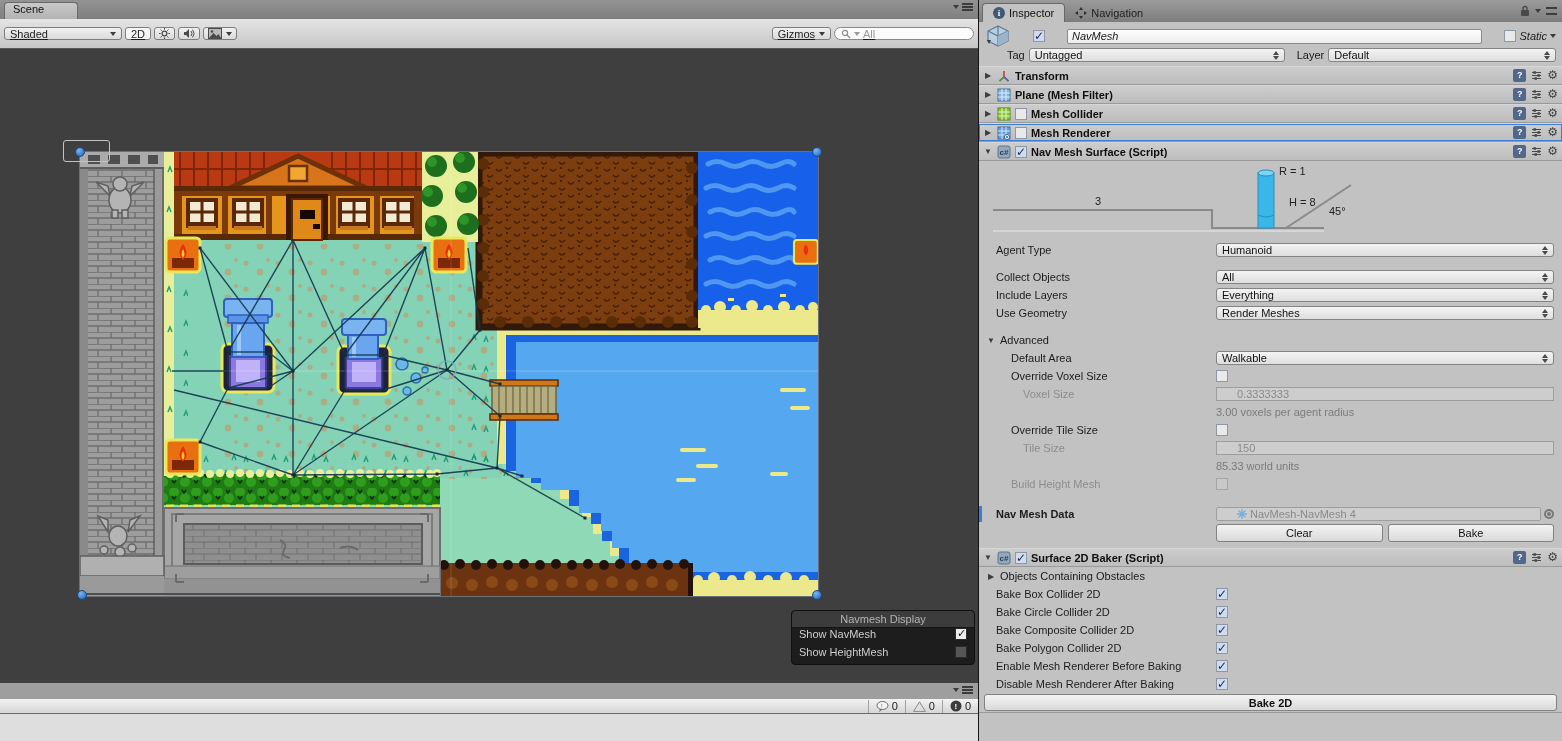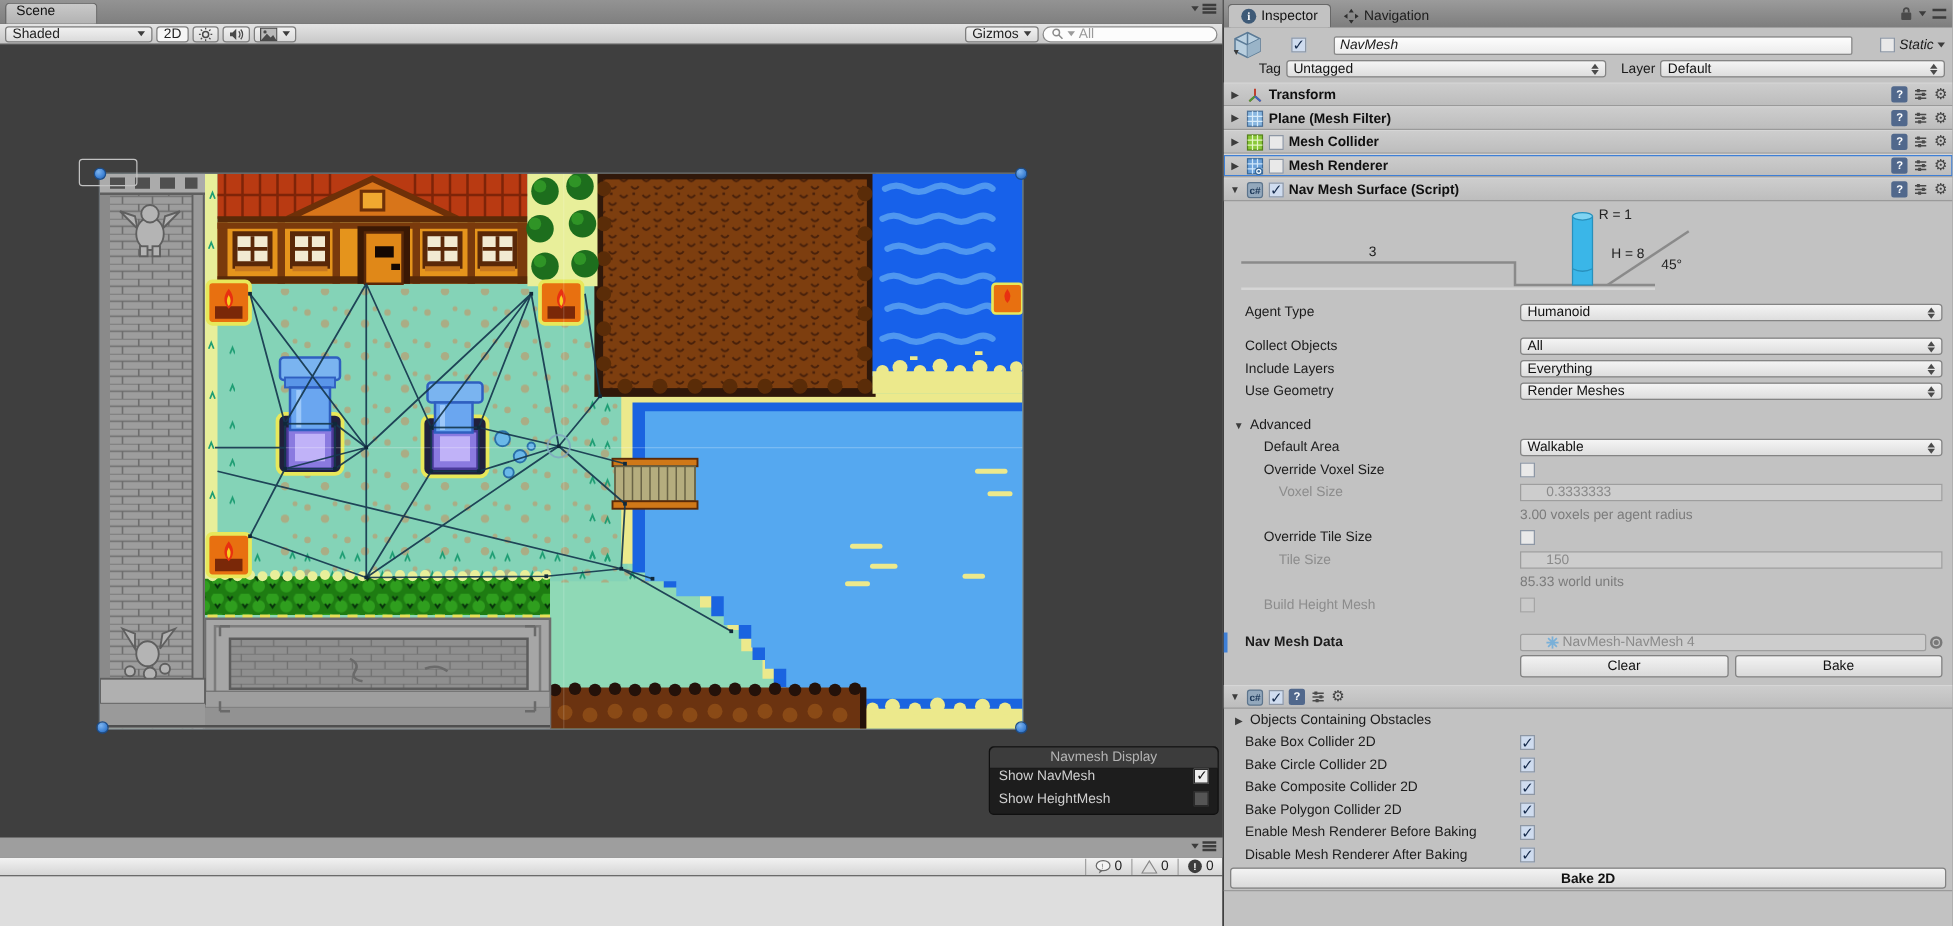--- a/index.html
+++ b/index.html
@@ -9,22 +9,22 @@
   .left { width:978px; height:741px; display:flex; flex-direction:column; background:#3f3f3f; }
   
   .scene-tabbar { height:19px; background:linear-gradient(#939393,#7f7f7f); display:flex; align-items:flex-end; position:relative; flex:none; }
   .tab-scene { height:17px; width:74px; margin-left:4px; background:linear-gradient(#c9c9c9,#b2b2b2);
     border:1px solid #6a6a6a; border-bottom:none; border-radius:4px 4px 0 0; display:flex; padding-left:8px; color:#111; }
   .bar-menu { position:absolute; right:5px; top:3px; display:flex; gap:3px; align-items:center; color:#3c3c3c; font-size:9px; }
   .bar-menu .lines { width:11px; height:8px; border-top:2px solid #3c3c3c; border-bottom:2px solid #3c3c3c; }
   .bar-menu .lines::after{ content:""; display:block; height:2px; background:#3c3c3c; margin-top:1px; }
   .tri-down { width:0; height:0; border-left:3px solid transparent; border-right:3px solid transparent; border-top:4px solid #3c3c3c; }
   
-  .scene-toolbar { height:17px; background:linear-gradient(#e4e4e4,#c7c7c7); border-bottom:1px solid #585858;
-    display:flex; align-items:center; padding:0 4px; gap:3px; flex:none; }
+  .scene-toolbar { height:30px; background:linear-gradient(#e4e4e4,#c7c7c7); border-bottom:1px solid #585858;
+    display:flex; align-items:center; padding:0 4px; gap:3px; flex:none;text-decoration:underline; }
   .tbtn { height:13px; border:1px solid #7e7e7e; background:linear-gradient(#f1f1f1,#dadada);
     border-radius:3px; display:flex; align-items:center; padding:0 5px; gap:4px; color:#222; }
   .tbtn.pressed { background:#f6f6f6; }
   .shaded-dd { width:118px; justify-content:space-between; }
   .icon-btn { padding:0 4px; }
   .spacer { flex:1; }
   .search-pill { width:140px; height:13px; background:#fcfcfc; border:1px solid #8a8a8a; border-radius:8px;
     display:flex; align-items:center; padding:0 6px; gap:3px; color:#9a9a9a; }
   
   .viewport { height:634px; position:relative; background:#3f3f3f; overflow:hidden; flex:none; }
@@ -893,20 +893,21 @@
     </div>
     <div class="gap5"></div>
 
     <div class="comp">
       <span class="fold">▼</span>
       <svg class="cicon" viewBox="0 0 14 14">
         <rect x="1" y="1" width="12" height="12" rx="2" fill="#93a8bc" stroke="#5c748c"></rect>
         <text x="2.6" y="10" font-size="8" font-weight="bold" fill="#1f3a5a">c#</text>
       </svg>
       <span class="cb checked"></span>
+      <span class="ctitle">Surface 2D Baker (Script)</span>
       <div class="hicons">
         <span class="help-ic">?</span>
         <svg width="13" height="13" viewBox="0 0 13 13">
           <path d="M2 3.5h9M2 6.5h9M2 9.5h9" stroke="#4a4a4a" stroke-width="1.2"></path>
           <rect x="3.5" y="2.2" width="2.4" height="2.6" fill="#4a4a4a"></rect>
             <rect x="7.5" y="5.2" width="2.4" height="2.6" fill="#4a4a4a"></rect>
             <rect x="4.5" y="8.2" width="2.4" height="2.6" fill="#4a4a4a"></rect>
         </svg>
         <span class="gear-ic">⚙</span>
       </div>

